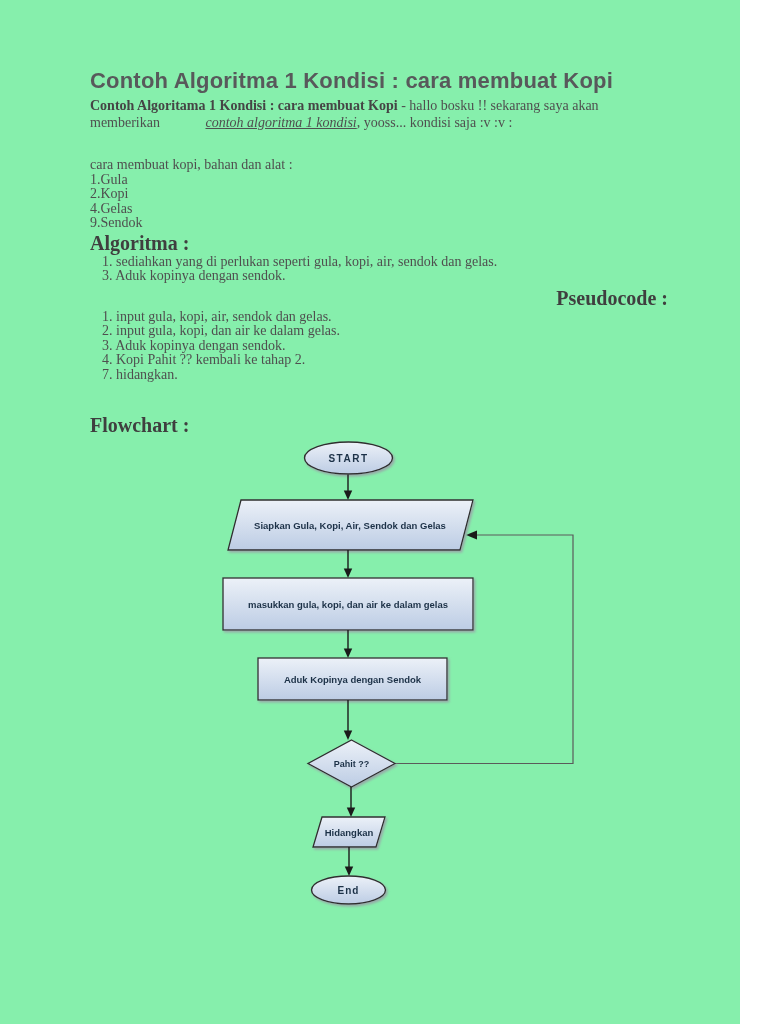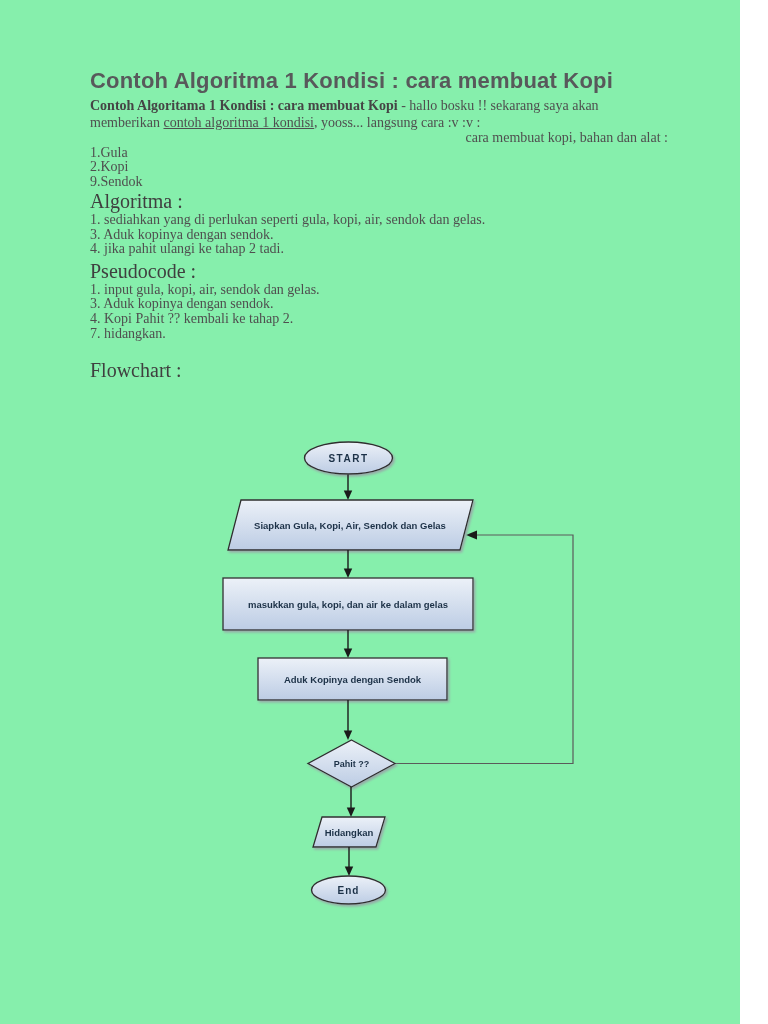--- a/index.html
+++ b/index.html
@@ -30,41 +30,43 @@
     white-space: nowrap;
   }
   .intro {
     font-size: 14px;
     line-height: 17px;
     margin: 0;
     color: #4f4f4f;
   }
   .intro b { color: #454545; }
   .intro .linkish {
+    font-style: italic;
     text-decoration: underline;
+    margin-left: 42px;
   }
   .materials-title {
+    margin-top: 27px;
     font-size: 14px;
     line-height: 15px;
-    text-align: right;
   }
   .plain-line {
     font-size: 14px;
     line-height: 14.5px;
   }
   h2.section-heading {
     font-size: 20px;
     line-height: 21px;
-    font-weight: normal;
+    font-weight: bold;
     color: #3f3f3f;
     margin: 2px 0 1px 0;
     font-family: "Liberation Serif", serif;
   }
-  h2.flowchart-heading { margin-top: 19px; }
-  .steps .plain-line { line-height: 14.6px; }
+  h2.flowchart-heading { margin-top: 32px; }
+  .steps .plain-line { line-height: 14.6px; margin-left: 12px; }
   .flow-svg {
     position: absolute;
     left: 0;
     top: 435px;
     width: 768px;
     height: 505px;
   }
   .flow-svg text {
     font-family: "Liberation Sans", sans-serif;
     font-weight: bold;
@@ -72,39 +74,40 @@
   }
 </style>
 </head>
 <body>
 
 <div class="page">
   <div class="content">
 
     <h1 class="doc-title">Contoh Algoritma 1 Kondisi : cara membuat Kopi</h1>
 
-    <p class="intro"><b>Contoh Algoritama 1 Kondisi : cara membuat Kopi</b><span> - hallo bosku !! sekarang saya akan memberikan </span><span class="linkish">contoh algoritma 1 kondisi</span><span>, yooss... langsung cara :v :v :</span></p>
+    <p class="intro"><b>Contoh Algoritama 1 Kondisi : cara membuat Kopi</b><span> - hallo bosku !! sekarang saya akan memberikan </span><span class="linkish">contoh algoritma 1 kondisi</span><span>, yooss... kondisi saja :v :v :</span></p>
 
     <div class="materials-title plain-line">cara membuat kopi, bahan dan alat :</div>
     <div class="materials">
       <div class="plain-line">1.Gula</div>
       <div class="plain-line">2.Kopi</div>
+      <div class="plain-line">4.Gelas</div>
       <div class="plain-line">9.Sendok</div>
     </div>
 
     <h2 class="section-heading">Algoritma :</h2>
     <div class="steps">
       <div class="plain-line">1. sediahkan yang di perlukan seperti gula, kopi, air, sendok dan gelas.</div>
       <div class="plain-line">3. Aduk kopinya dengan sendok.</div>
-      <div class="plain-line">4. jika pahit ulangi ke tahap 2 tadi.</div>
     </div>
 
-    <h2 class="section-heading" style="margin-top:4px;">Pseudocode :</h2>
+    <h2 class="section-heading" style="margin-top:4px;text-align:right;">Pseudocode :</h2>
     <div class="steps">
       <div class="plain-line">1. input gula, kopi, air, sendok dan gelas.</div>
+      <div class="plain-line">2. input gula, kopi, dan air ke dalam gelas.</div>
       <div class="plain-line">3. Aduk kopinya dengan sendok.</div>
       <div class="plain-line">4. Kopi Pahit ?? kembali ke tahap 2.</div>
       <div class="plain-line">7. hidangkan.</div>
     </div>
 
     <h2 class="section-heading flowchart-heading">Flowchart :</h2>
   </div>
 
   <svg class="flow-svg" viewBox="0 435 768 505">
     <defs>

